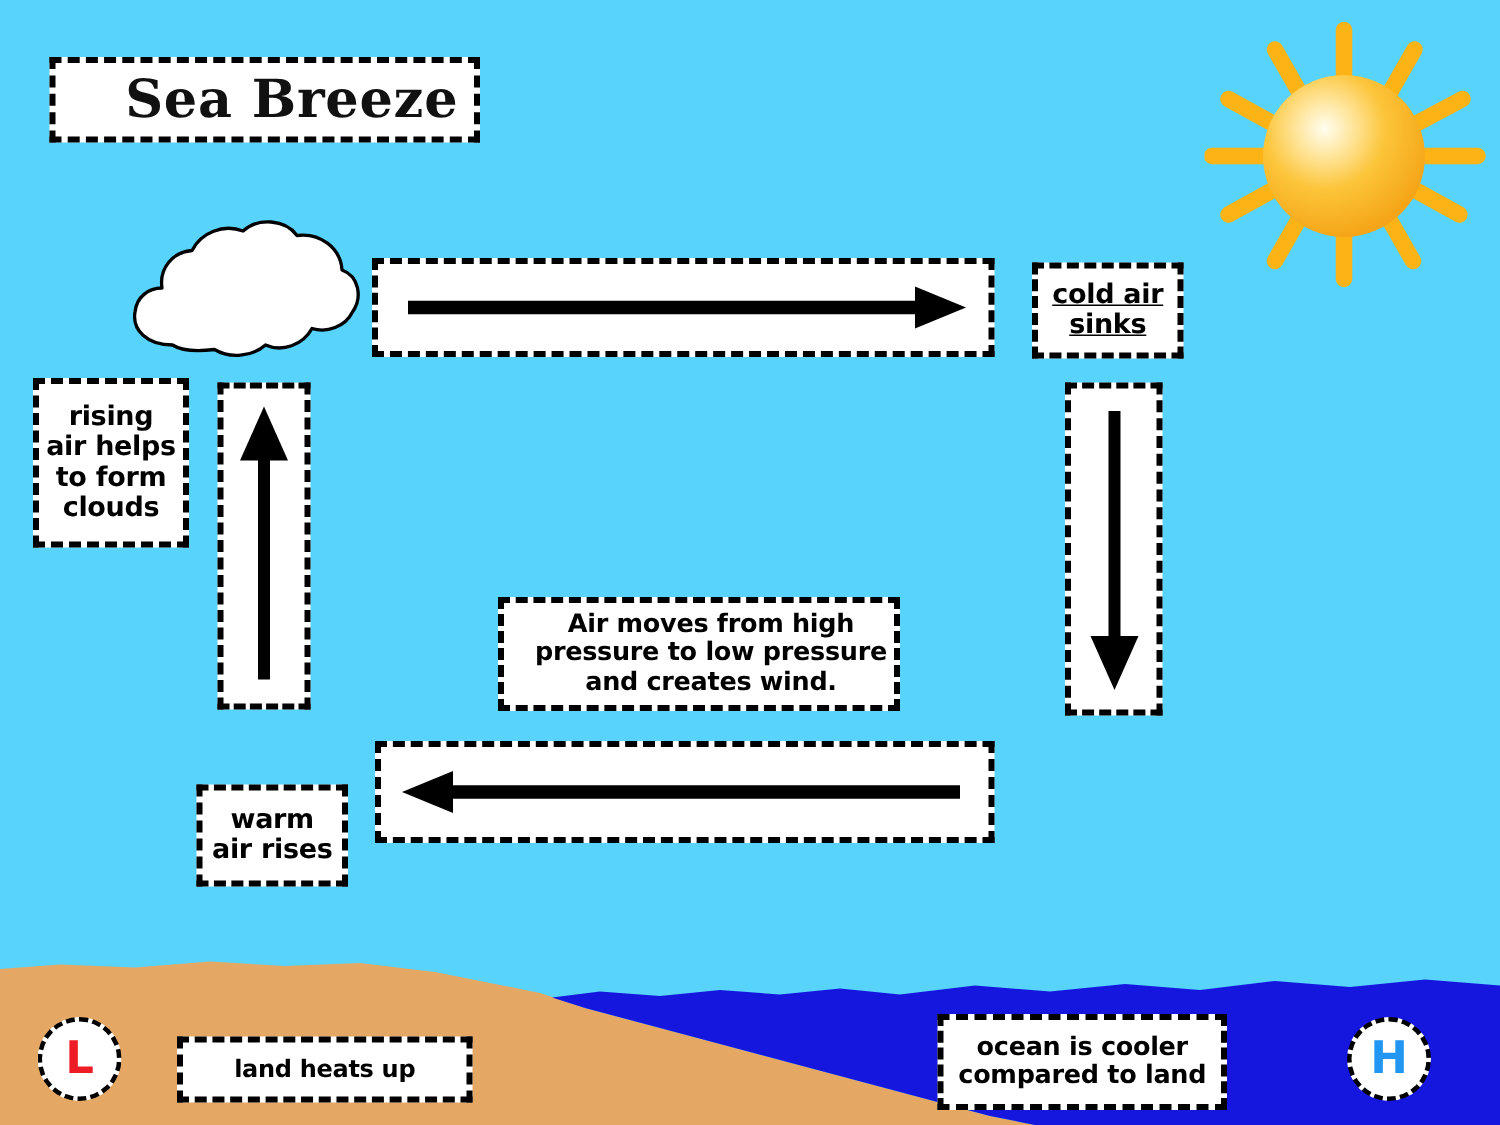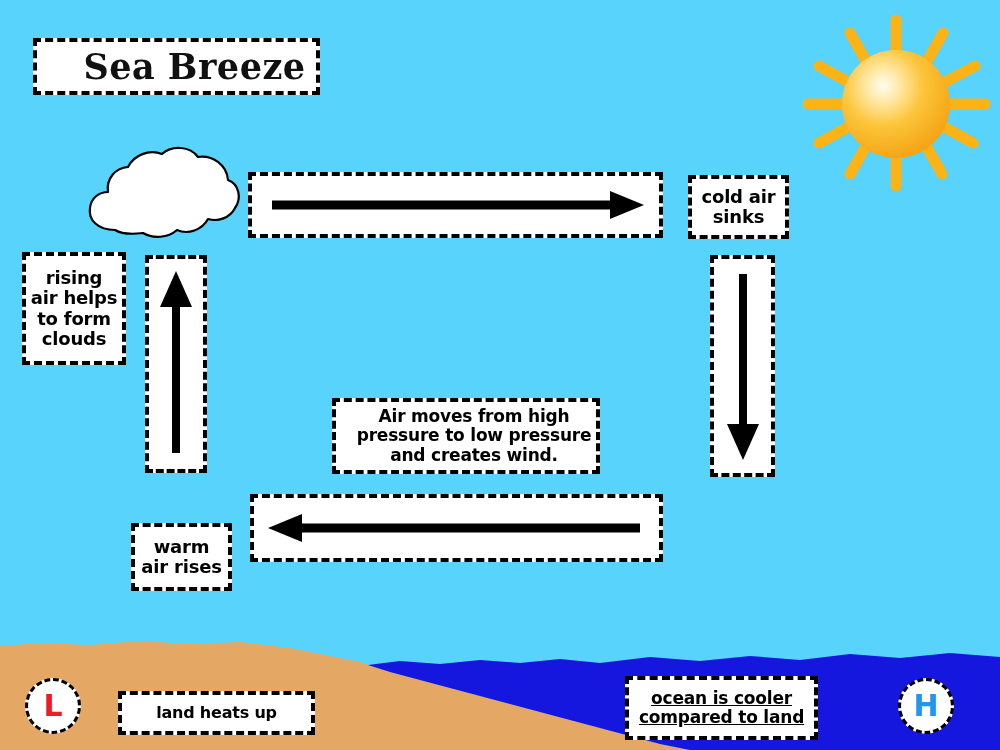--- a/index.html
+++ b/index.html
@@ -64,36 +64,36 @@
     font-weight: bold;
     font-size: 35px;
     line-height: 1;
     color: #111111;
     letter-spacing: 0.5px;
     margin-left: 36px;
   }
 
   
   #cold-air-box   { left: 688px; top: 175px; width: 101px; height: 64px; }
-  #cold-air-text  { font-size: 18px; }
+  #cold-air-text  { font-size: 18px; text-decoration: underline; }
 
   #rising-air-box  { left: 22px; top: 252px; width: 104px; height: 113px; }
   #rising-air-text { font-size: 18px; }
 
   #pressure-box   { left: 332px; top: 398px; width: 268px; height: 76px; }
   #pressure-text  { font-size: 17px; margin-left: 16px; }
 
   #warm-air-box   { left: 131px; top: 523px; width: 101px; height: 68px; }
   #warm-air-text  { font-size: 18px; }
 
   #land-heats-box  { left: 118px; top: 691px; width: 197px; height: 44px; }
   #land-heats-text { font-size: 16px; }
 
   #ocean-cooler-box  { left: 625px; top: 676px; width: 193px; height: 64px; }
-  #ocean-cooler-text { font-size: 17px; text-decoration: underline; }
+  #ocean-cooler-text { font-size: 17px; }
 
   
   #arrow-right-box { left: 248px; top: 172px; width: 415px; height: 66px; }
   #arrow-left-box  { left: 250px; top: 494px; width: 413px; height: 68px; }
   #arrow-up-box    { left: 145px; top: 255px; width: 62px; height: 218px; }
   #arrow-down-box  { left: 710px; top: 255px; width: 65px; height: 222px; }
   .arrow-svg { display: block; }
 
   
   .badge {

